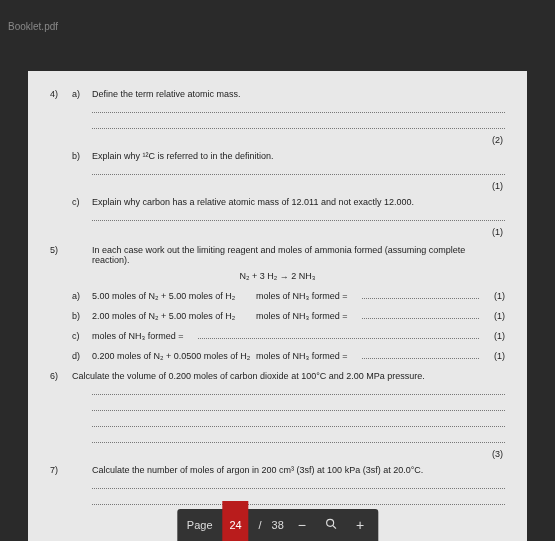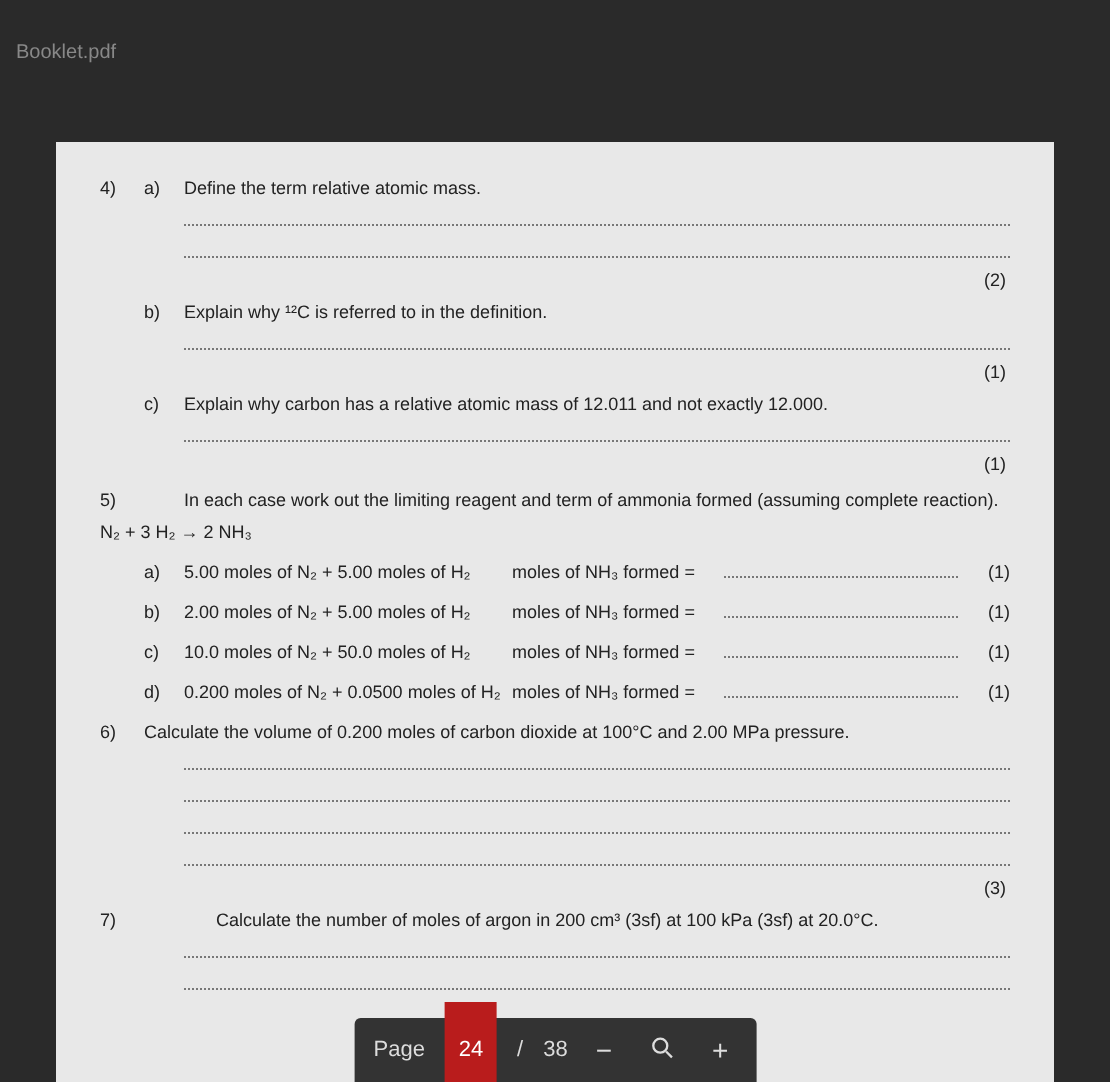--- a/index.html
+++ b/index.html
@@ -25,21 +25,21 @@
 }
 .qrow { display: flex; margin-bottom: 4px; }
 .qnum { width: 22px; flex-shrink: 0; }
 .qlet { width: 20px; flex-shrink: 0; }
 .qtext { flex: 1; }
 .dots {
   border-bottom: 1px dotted #777;
   height: 10px; margin-bottom: 6px;
 }
 .mark { text-align: right; font-size: 9px; margin-bottom: 6px; padding-right: 2px; }
-.eqn { margin: 6px 0 10px 0; }
+.eqn { text-align: center; margin: 6px 0 10px 0; }
 .subrow { display: flex; margin-bottom: 10px; align-items: baseline; }
 .subrow .qlet { margin-left: 22px; }
 .subrow .react { width: 164px; }
 .subrow .form { width: 100px; }
 .subrow .blank { flex: 1; border-bottom: 1px dotted #777; height: 8px; margin: 0 6px; }
 .subrow .smk { width: 20px; text-align: right; }
 .indent { margin-left: 42px; }
 .toolbar {
   position: absolute;
   bottom: 0; left: 50%;
@@ -85,41 +85,40 @@
   <div class="qrow">
     <div class="qnum"></div>
     <div class="qlet">c)</div>
     <div class="qtext">Explain why carbon has a relative atomic mass of 12.011 and not exactly 12.000.</div>
   </div>
   <div class="dots indent"></div>
   <div class="mark">(1)</div>
 
   <div class="qrow" style="margin-top:8px">
     <div class="qnum">5)</div>
-    <div class="qtext" style="margin-left:20px">In each case work out the limiting reagent and term of ammonia formed (assuming complete reaction).</div>
+    <div class="qtext" style="margin-left:20px">In each case work out the limiting reagent and moles of ammonia formed (assuming complete reaction).</div>
   </div>
   <div class="eqn">N₂  +  3 H₂  →  2 NH₃</div>
 
   <div class="subrow">
     <div class="qlet">a)</div>
     <div class="react">5.00 moles of N₂ + 5.00 moles of H₂</div>
     <div class="form">moles of NH₃ formed =</div>
     <div class="blank"></div>
     <div class="smk">(1)</div>
   </div>
   <div class="subrow">
     <div class="qlet">b)</div>
     <div class="react">2.00 moles of N₂ + 5.00 moles of H₂</div>
     <div class="form">moles of NH₃ formed =</div>
     <div class="blank"></div>
     <div class="smk">(1)</div>
   </div>
   <div class="subrow">
     <div class="qlet">c)</div>
-    <div class="react">10.0 moles of N₂ + 50.0 moles of H₂</div>
     <div class="form">moles of NH₃ formed =</div>
     <div class="blank"></div>
     <div class="smk">(1)</div>
   </div>
   <div class="subrow">
     <div class="qlet">d)</div>
     <div class="react">0.200 moles of N₂ + 0.0500 moles of H₂</div>
     <div class="form">moles of NH₃ formed =</div>
     <div class="blank"></div>
     <div class="smk">(1)</div>
@@ -130,21 +129,21 @@
     <div class="qtext" style="">Calculate the volume of 0.200 moles of carbon dioxide at 100°C and 2.00 MPa pressure.</div>
   </div>
   <div class="dots indent"></div>
   <div class="dots indent"></div>
   <div class="dots indent"></div>
   <div class="dots indent"></div>
   <div class="mark">(3)</div>
 
   <div class="qrow">
     <div class="qnum">7)</div>
-    <div class="qtext" style="margin-left:36px">Calculate the number of moles of argon in 200 cm³ (3sf) at 100 kPa (3sf) at 20.0°C.</div>
+    <div class="qtext" style="margin-left:20px">Calculate the number of moles of argon in 200 cm³ (3sf) at 100 kPa (3sf) at 20.0°C.</div>
   </div>
   <div class="dots indent"></div>
   <div class="dots indent"></div>
 
 </div>
 
 <div class="toolbar">
   <span>Page</span>
   <input class="pgin" value="24" style="">
   <span>/</span>

